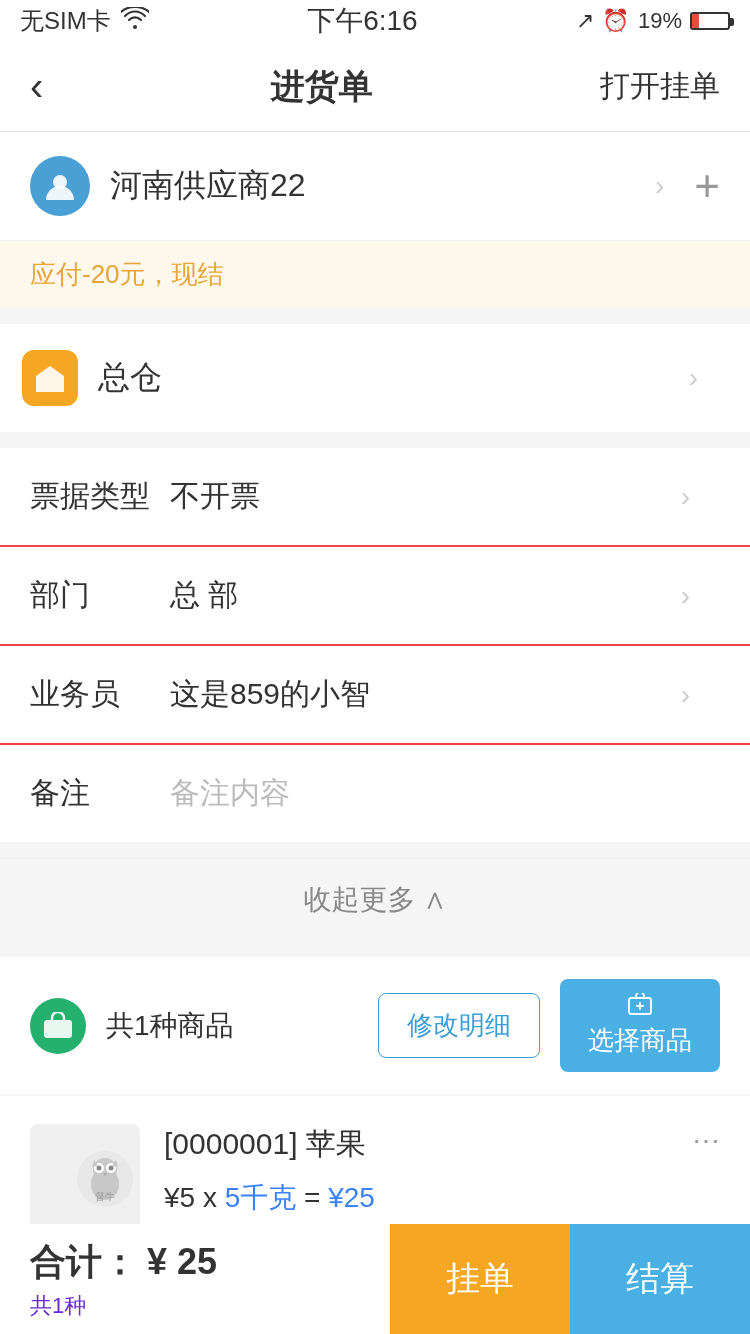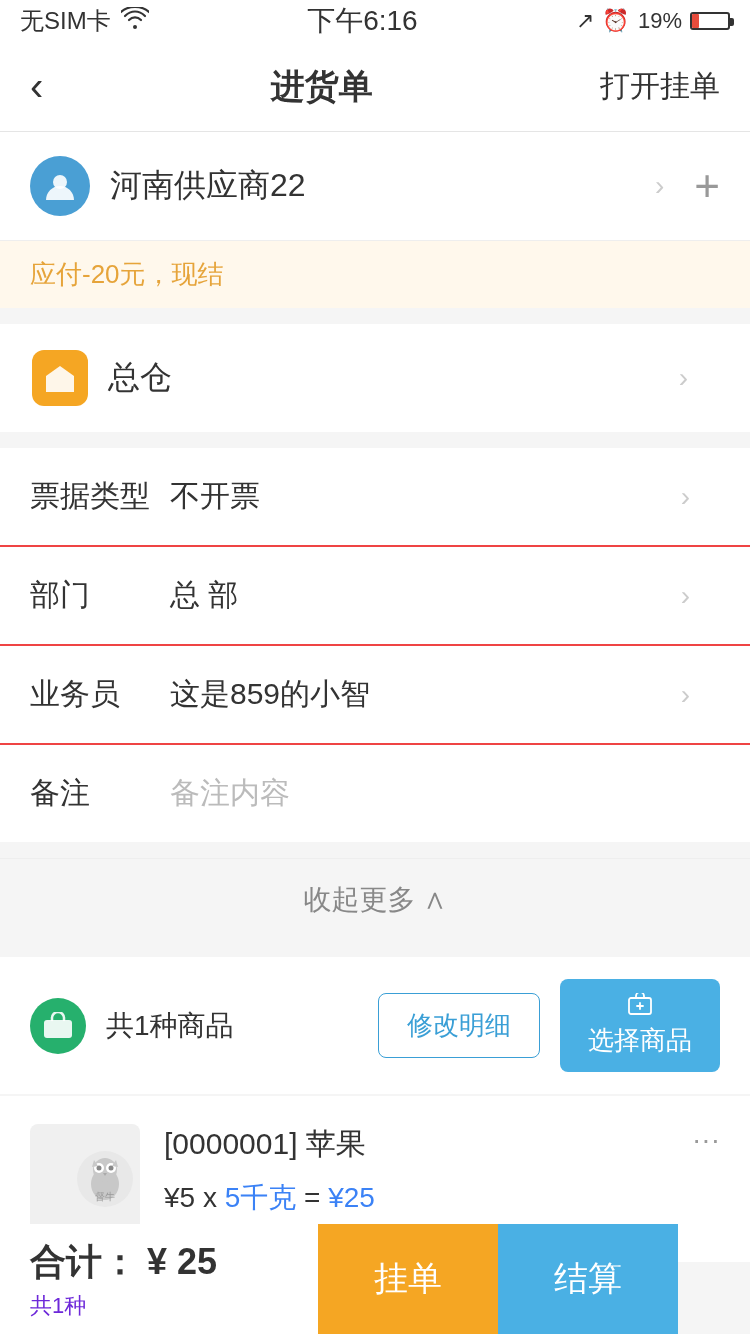--- a/index.html
+++ b/index.html
@@ -105,21 +105,21 @@
       font-size: 26px;
       color: #e6a43a;
     }
 
     
     .warehouse-row {
       background: #fff;
       margin-bottom: 16px;
       display: flex;
       align-items: center;
-      padding: 26px 32px;
+      padding: 26px 22px;
     }
     .warehouse-icon {
       width: 56px; height: 56px;
       border-radius: 12px;
       background: #f5a623;
       display: flex; align-items: center; justify-content: center;
       margin-right: 20px;
       font-size: 28px;
     }
     .warehouse-name { font-size: 32px; color: #333; flex: 1; }
@@ -225,21 +225,21 @@
     .product-name { font-size: 30px; color: #333; margin-bottom: 14px; }
     .product-price { font-size: 28px; color: #333; }
     .price-highlight { color: #3b82f6; }
     .product-menu { font-size: 28px; color: #999; }
 
     
     .bottom-bar {
       position: fixed;
       bottom: 0;
       left: 0;
-      width: 678px;
+      width: 750px;
       height: 110px;
       background: #fff;
       display: flex;
       align-items: center;
     }
     .total-section {
       flex: 1;
       padding: 10px 30px;
     }
     .total-amount {

